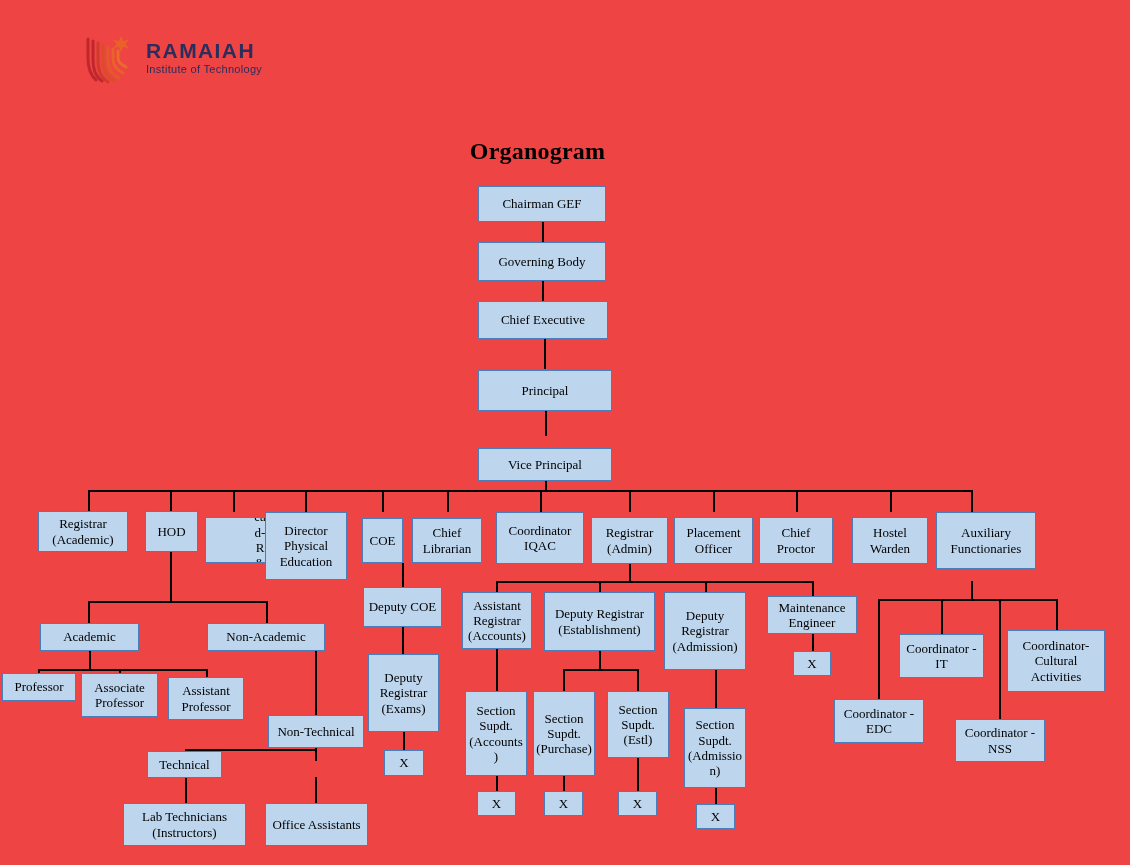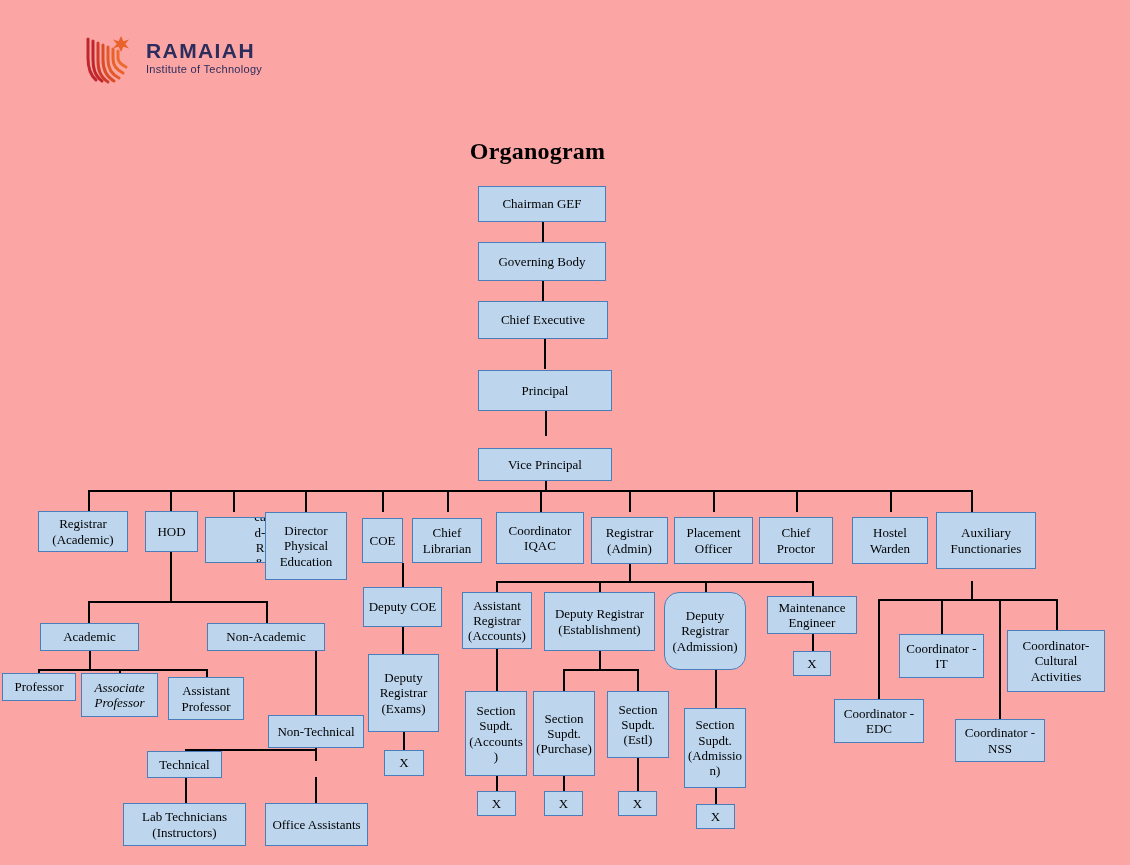--- a/index.html
+++ b/index.html
@@ -9,21 +9,21 @@
     background: #ffffff;
   }
   body {
     font-family: "Liberation Serif", "DejaVu Serif", serif;
     color: #000000;
   }
   #page {
     position: relative;
     width: 1130px;
     height: 865px;
-    background: #fca5a5;
+    background: #ef4444;
     overflow: hidden;
   }
 
   
   #logo {
     position: absolute;
     left: 84px;
     top: 28px;
     width: 230px;
     height: 60px;
@@ -252,21 +252,21 @@
 
   <div class="node" style="left:40px; top:623px; width:99px; height:28px;">
     <span>Academic</span>
   </div>
   <div class="node" style="left:207px; top:623px; width:118px; height:28px;">
     <span>Non-Academic</span>
   </div>
   <div class="node" style="left:2px; top:673px; width:74px; height:28px;">
     <span>Professor</span>
   </div>
-  <div class="node" style="left:81px; top:673px; width:77px; height:44px;font-style:italic;">
+  <div class="node" style="left:81px; top:673px; width:77px; height:44px;">
     <span>Associate Professor</span>
   </div>
   <div class="node" style="left:168px; top:677px; width:76px; height:43px;">
     <span>Assistant Professor</span>
   </div>
   <div class="node" style="left:147px; top:751px; width:75px; height:27px;">
     <span>Technical</span>
   </div>
   <div class="node" style="left:268px; top:715px; width:96px; height:33px;">
     <span>Non-Technical</span>
@@ -287,21 +287,21 @@
   <div class="node" style="left:384px; top:750px; width:40px; height:26px;">
     <span>X</span>
   </div>
 
   <div class="node" style="left:462px; top:592px; width:70px; height:57px;">
     <span>Assistant Registrar (Accounts)</span>
   </div>
   <div class="node" style="left:544px; top:592px; width:111px; height:59px;">
     <span>Deputy Registrar (Establishment)</span>
   </div>
-  <div class="node" style="left:664px; top:592px; width:82px; height:78px;border-radius:15px;">
+  <div class="node" style="left:664px; top:592px; width:82px; height:78px;">
     <span>Deputy Registrar (Admission)</span>
   </div>
   <div class="node" style="left:767px; top:596px; width:90px; height:38px;">
     <span>Maintenance Engineer</span>
   </div>
   <div class="node" style="left:793px; top:651px; width:38px; height:25px;">
     <span>X</span>
   </div>
 
   <div class="node" style="left:465px; top:691px; width:62px; height:85px;">

